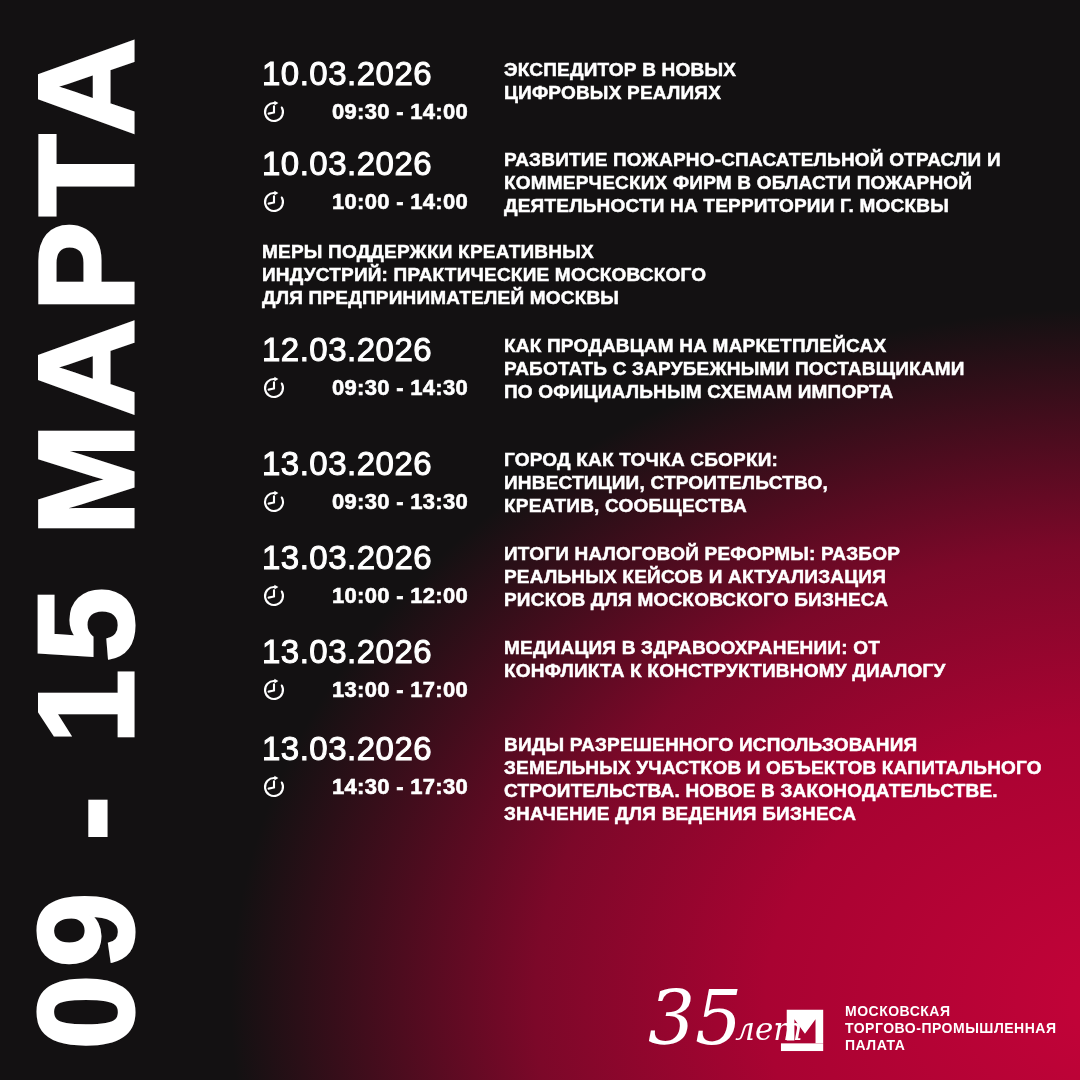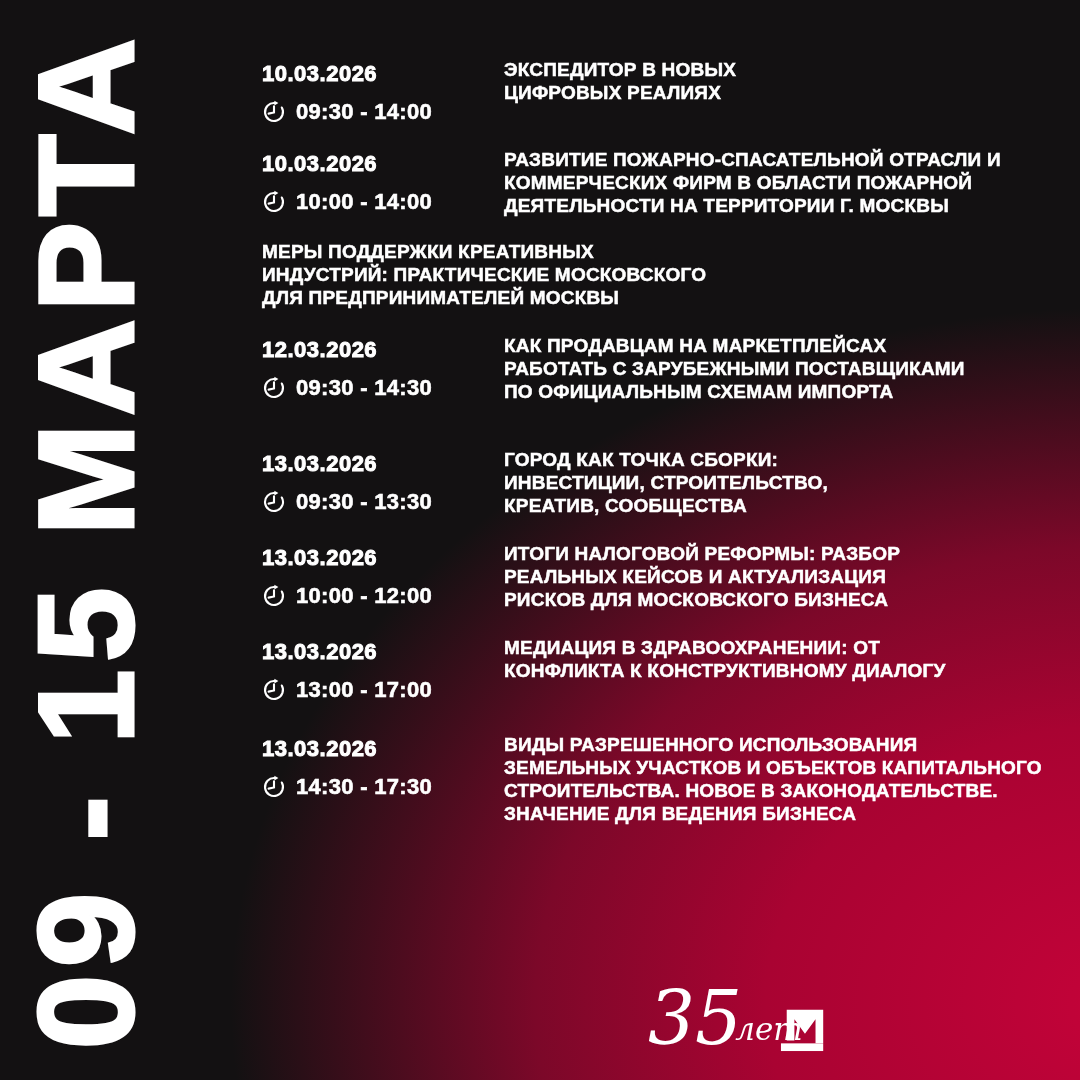--- a/index.html
+++ b/index.html
@@ -18,27 +18,27 @@
   .side-label span{
     writing-mode:vertical-rl;transform:rotate(180deg);
     font-size:135px;font-weight:bold;line-height:1;
     letter-spacing:7px;white-space:nowrap;
     -webkit-text-stroke:3px #fff;
   }
   
   .event{position:absolute;left:262px;width:790px;display:flex;}
   .event-when{flex:0 0 242px;width:242px;}
   .event-date{
-    font-size:22px;font-weight:bold;letter-spacing:.5px;line-height:36px;
+    font-size:33px;font-weight:normal;letter-spacing:.5px;line-height:36px;
     -webkit-text-stroke:1px #fff;
   }
   .event-timerow{display:flex;align-items:center;gap:10px;margin-top:7px;}
   .clock-icon{width:24px;height:24px;flex:0 0 24px;}
   .event-time{
-    font-size:22px;font-weight:bold;letter-spacing:.3px;
+    font-size:22px;font-weight:bold;letter-spacing:.3px;margin-left:36px;
     -webkit-text-stroke:.6px #fff;
   }
   .event-title{
     width:548px;padding-top:2px;
     font-size:19px;font-weight:bold;line-height:23px;letter-spacing:.2px;
     white-space:pre-line;-webkit-text-stroke:.5px #fff;
   }
   
   .anniv{
     position:absolute;left:648px;top:984px;display:flex;align-items:flex-end;
@@ -189,14 +189,17 @@
   <div class="anniv">
     <span class="anniv-num">35</span>
     <span class="anniv-suffix">лет</span>
   </div>
 
   <svg class="org-logo" viewBox="0 0 52 50">
     <path d="M8 6 H46 V41 H38 V16 L27 31 L16 16 V38 H8 Z" fill="#fff"></path>
     <rect x="2" y="41" width="44" height="8" fill="#fff"></rect>
   </svg>
 
+  <div class="org-name">МОСКОВСКАЯ
+ТОРГОВО-ПРОМЫШЛЕННАЯ
+ПАЛАТА</div>
 
 </div>
 
 </body></html>

